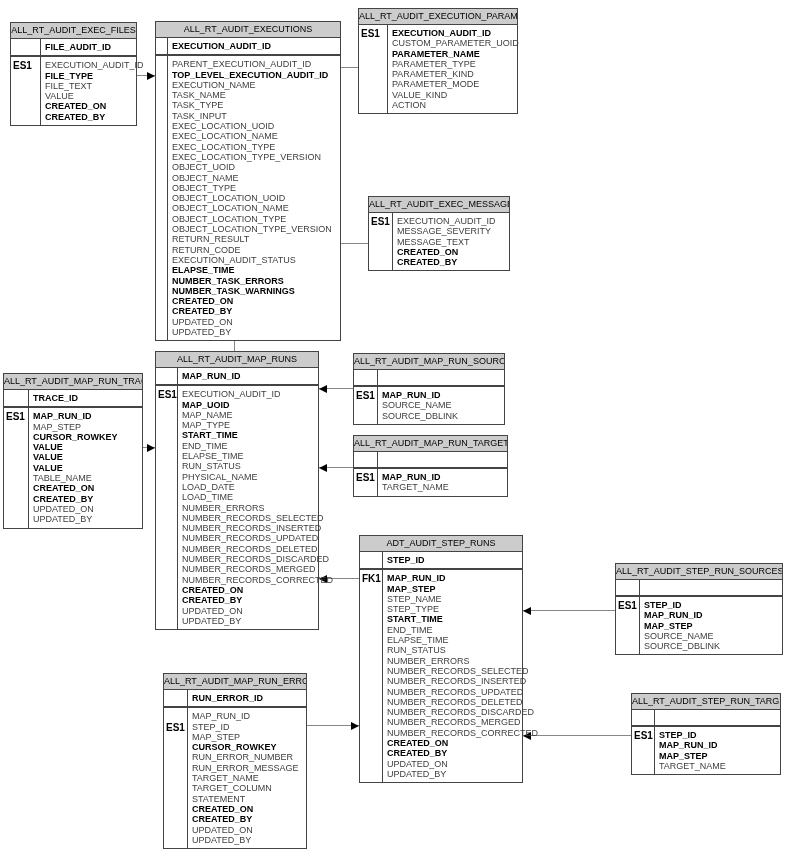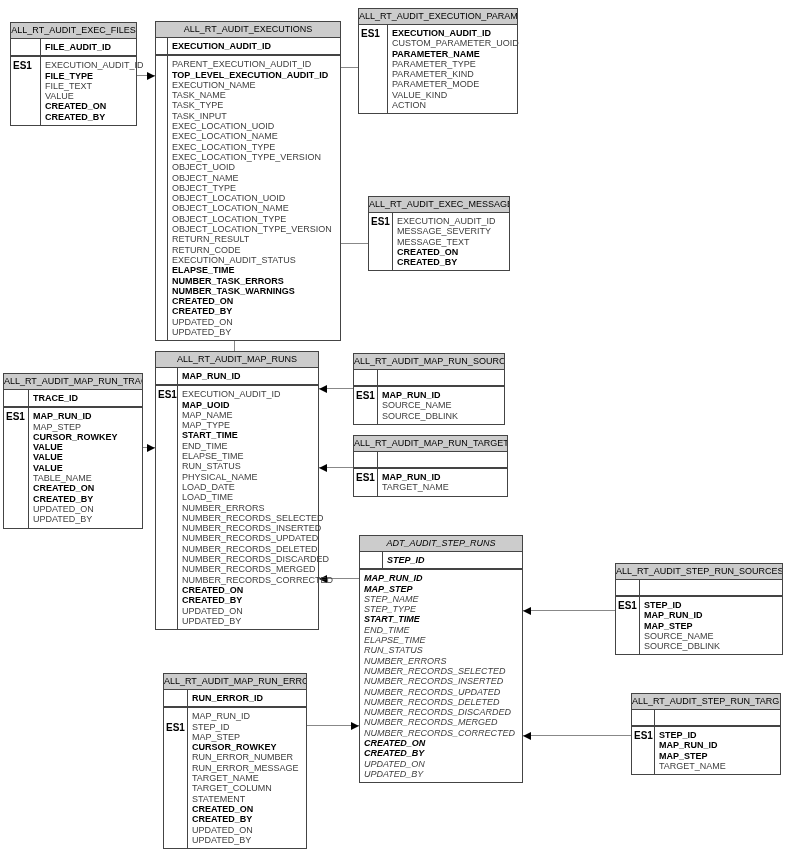--- a/index.html
+++ b/index.html
@@ -247,29 +247,30 @@
           <div class="f b">VALUE</div>
           <div class="f b">VALUE</div>
           <div class="f">TABLE_NAME</div>
           <div class="f b">CREATED_ON</div>
           <div class="f b">CREATED_BY</div>
           <div class="f">UPDATED_ON</div>
           <div class="f">UPDATED_BY</div>
         </div>
       </div>
     </div>
-    <div class="entity" style="left: 359px; top: 535px; width: 164px; font-style: italic;">
+    <div class="entity" style="left: 359px; top: 535px; width: 164px;">
       <div class="t-title">ADT_AUDIT_STEP_RUNS</div>
       <div class="t-sec t-pk">
         <div class="t-key" style="width: 23px;"></div>
         <div class="t-fields">
           <div class="f b">STEP_ID</div>
         </div>
       </div>
       <div class="t-sec t-body">
+        <div class="t-key" style="width: 23px; padding-top: 3px;">FK1</div>
         <div class="t-fields">
           <div class="f b">MAP_RUN_ID</div>
           <div class="f b">MAP_STEP</div>
           <div class="f">STEP_NAME</div>
           <div class="f">STEP_TYPE</div>
           <div class="f b">START_TIME</div>
           <div class="f">END_TIME</div>
           <div class="f">ELAPSE_TIME</div>
           <div class="f">RUN_STATUS</div>
           <div class="f">NUMBER_ERRORS</div>

